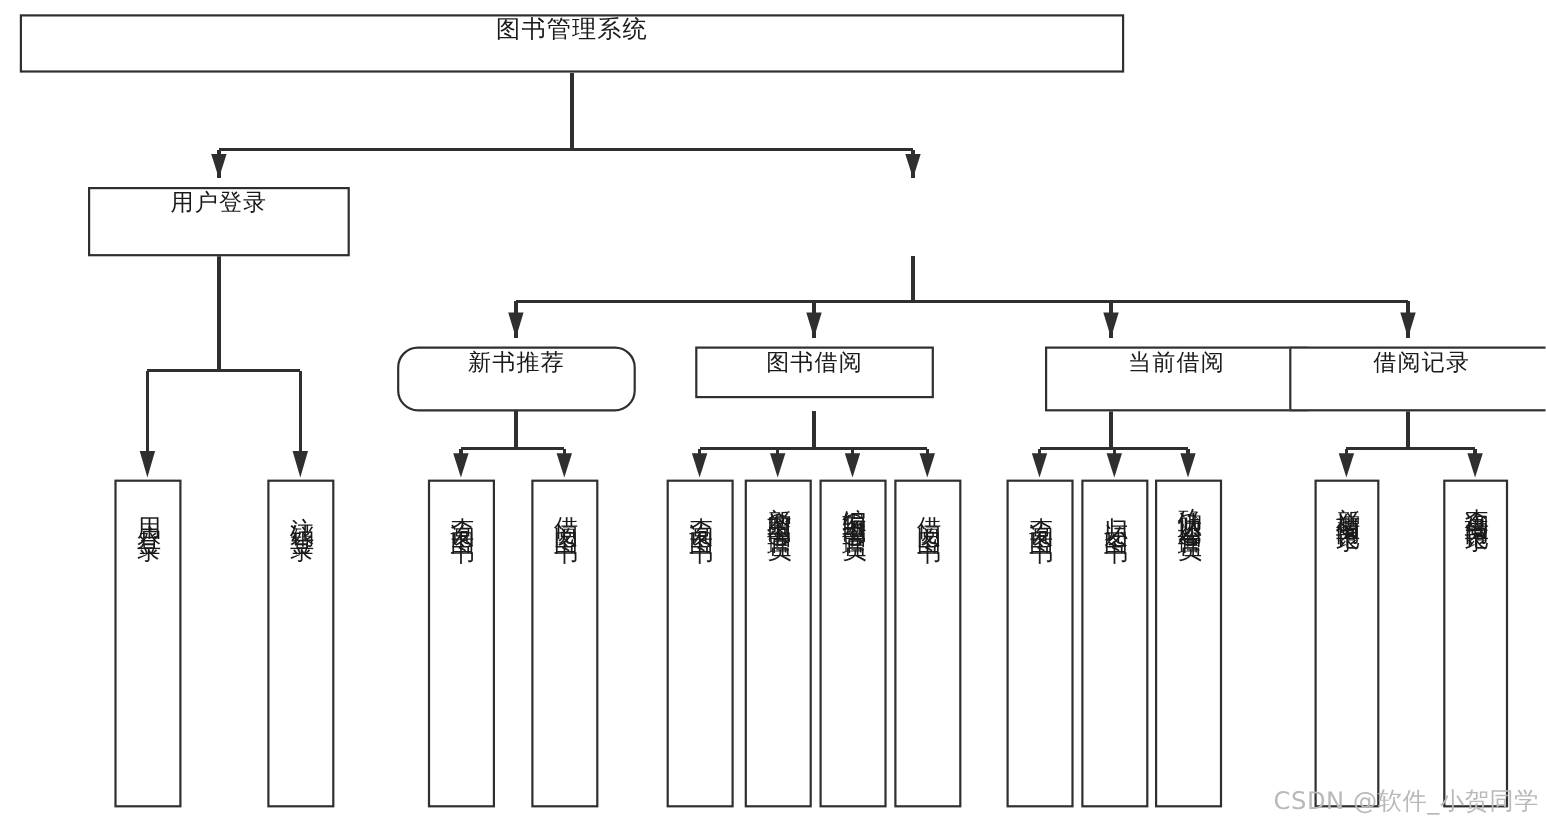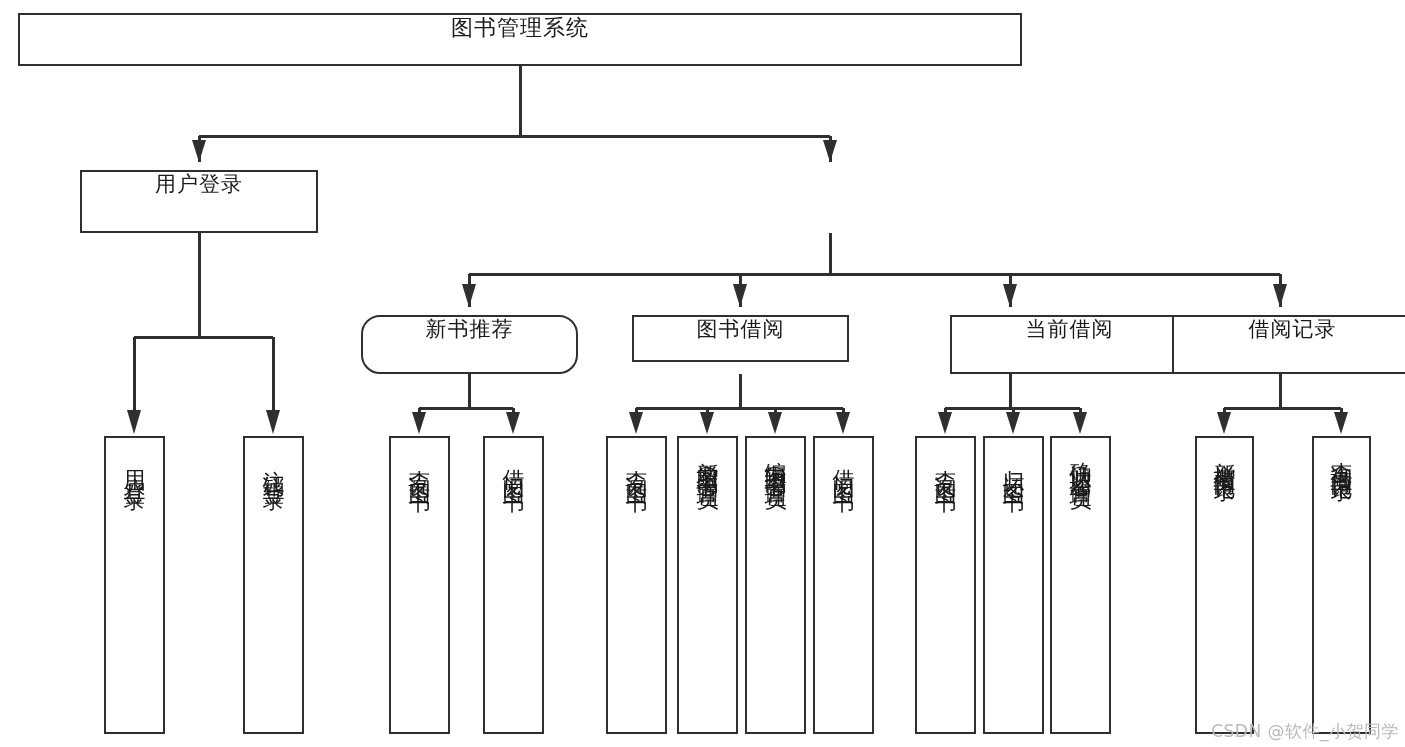--- a/index.html
+++ b/index.html
@@ -50,21 +50,21 @@
   }
   
   .leaf.tall{padding-top:6px;}
   .leaf.tall .txt{letter-spacing:4px;max-height:286px;}
 
   
   #watermark{
     position:absolute;
     right:6px;
     bottom:4px;
-    font-size:17px;
+    font-size:22px;
     color:#b9b9b9;
     letter-spacing:.5px;
     white-space:nowrap;
     user-select:none;
   }
 </style>
 </head>
 <body>
 
 <div id="canvas">

